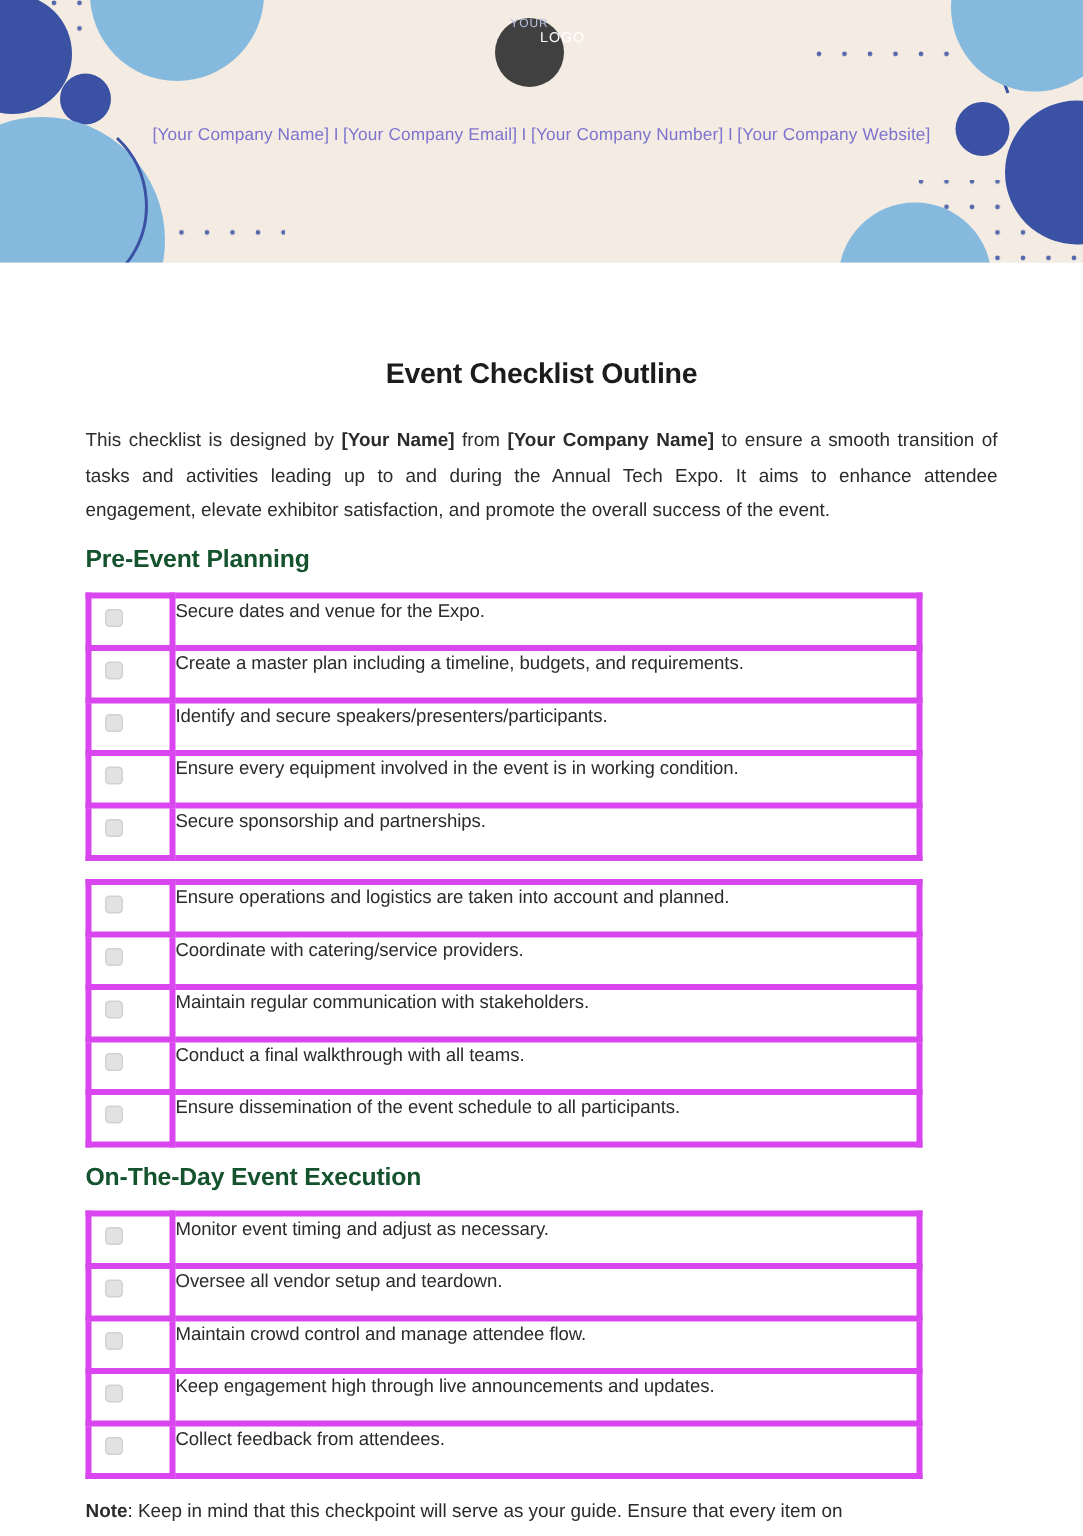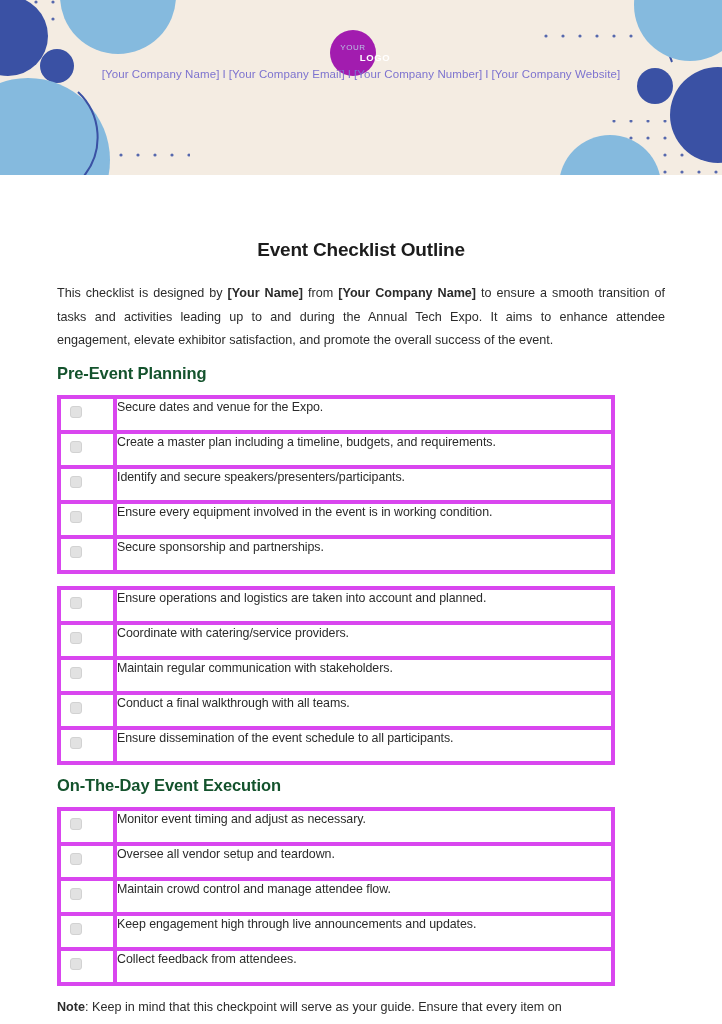--- a/index.html
+++ b/index.html
@@ -34,50 +34,50 @@
   .banner svg {
     position: absolute;
     left: 0;
     top: 0;
     display: block;
   }
 
   .logo-badge {
     position: absolute;
     left: 330px;
-    top: 30px;
+    top: 12px;
     width: 46px;
     height: 46px;
     border-radius: 50%;
-    background: #a21caf;
+    background: #404040;
     display: flex;
     flex-direction: column;
     align-items: center;
-    justify-content: center;
+    justify-content: flex-start;
     line-height: 1;
     z-index: 5;
   }
   .logo-badge .l1 {
     font-size: 8px;
     letter-spacing: 0.6px;
     color: #b9c0e2;
     margin-bottom: 1px;
   }
   .logo-badge .l2 {
     font-size: 9.5px;
     letter-spacing: 0.6px;
-    font-weight: bold;
+    font-weight: normal;
     color: #ffffff;
     padding-left: 44px;
   }
 
   .contact-line {
     position: absolute;
     left: 0;
-    top: 68px;
+    top: 84px;
     width: 722px;
     text-align: center;
     font-size: 11.5px;
     color: #7d73cf;
     letter-spacing: 0.1px;
     z-index: 5;
     white-space: nowrap;
   }
   .contact-line .sep {
     color: #7d73cf;

